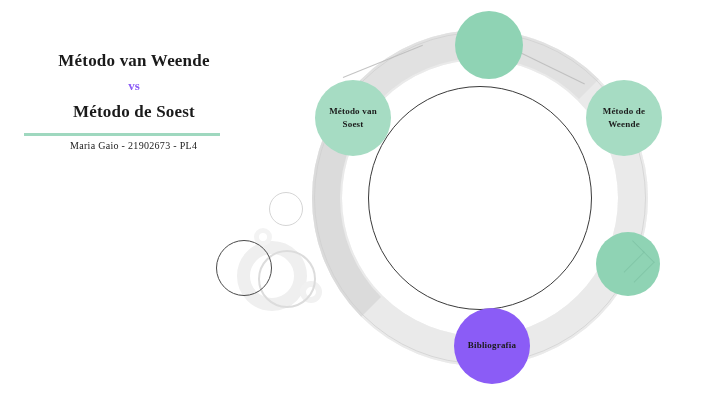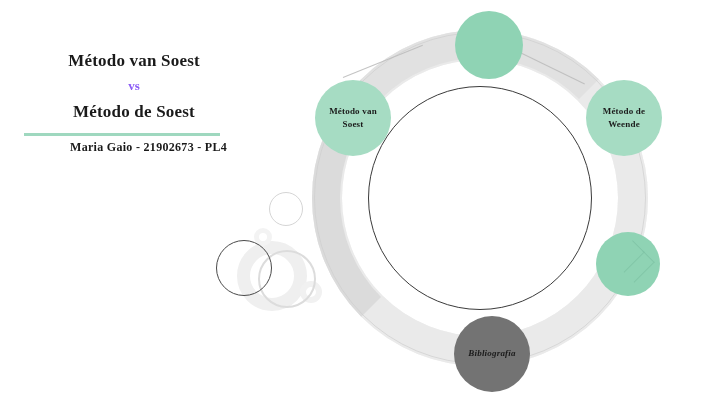--- a/index.html
+++ b/index.html
@@ -52,22 +52,22 @@
     margin-top: 8px;
     width: 196px;
     height: 3px;
     background: #9fd8bf;
   }
   .byline {
     position: absolute;
     left: 26px;
     top: 140px;
     font-family: "Liberation Serif", serif;
-    font-weight: bold;
-    font-size: 12px;
+    font-weight: normal;
+    font-size: 10px;
     color: #1a1a1a;
     letter-spacing: 0.3px;
     white-space: nowrap;
     padding-left: 44px;
   }
 
   
   .ring-wrap {
     position: absolute;
     left: 312px;
@@ -166,24 +166,23 @@
     left: 586px; top: 80px;
     width: 76px; height: 76px;
     background: #a6dcc3;
   }
   #bubble-right {
     left: 596px; top: 232px;
     width: 64px; height: 64px;
     background: #8fd3b4;
   }
   #bubble-biblio {
-    left: 454px; top: 316px;
+    left: 454px; top: 308px;
     width: 76px; height: 76px;
-    background: #737373;
-    font-style: italic;
+    background: #8b5cf6;
   }
 
   
   .chev {
     position: absolute;
     border-right: 1.2px solid #7fc3a5;
     border-bottom: 1.2px solid #7fc3a5;
     transform: rotate(-45deg);
     opacity: 0.8;
   }
@@ -209,21 +208,21 @@
     transform-origin: left center;
     opacity: 0.9;
   }
 </style>
 </head>
 <body>
 
 <div id="canvas">
 
   <div class="title-block">
-    <div class="title-line">Método van Soest</div>
+    <div class="title-line">Método van Weende</div>
     <div class="title-vs">vs</div>
     <div class="title-line">Método de Soest</div>
     <div class="title-rule"></div>
   </div>
   <div class="byline">Maria Gaio - 21902673 - PL4</div>
 
   <div class="ring-wrap">
     <div class="ring-outer-fade"></div>
     <div class="ring-outer"></div>
     <div class="ring-speckle"></div>

